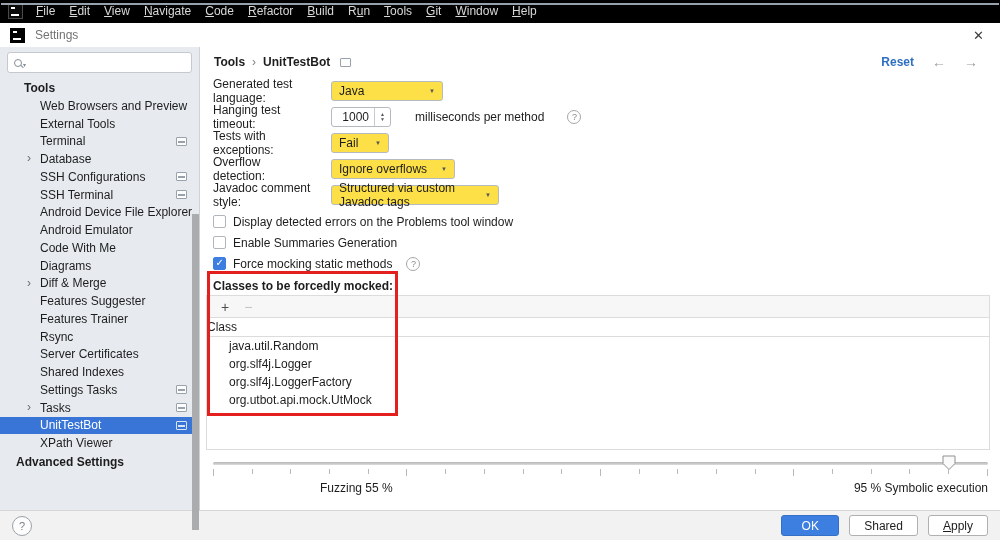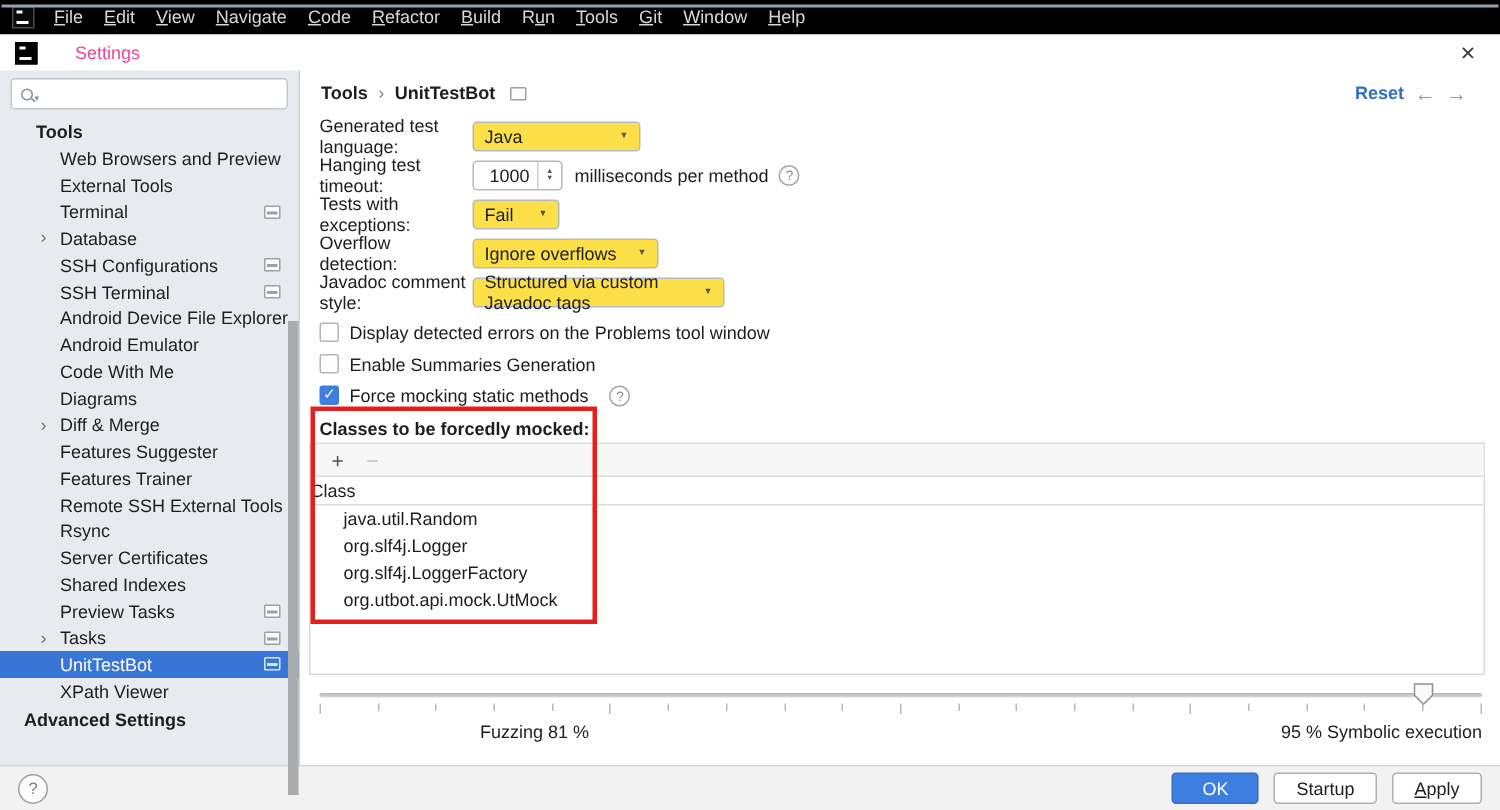--- a/index.html
+++ b/index.html
@@ -11,21 +11,21 @@
   .menubar { height:23px; background:#000; display:flex; align-items:center; padding:0 6px; flex:none; }
   .logo { width:15px; height:15px; background:#0a0a0a; border:1px solid #4a4a4a; margin:0 6px 0 2px; position:relative; flex:none; }
   .logo::before { content:""; position:absolute; left:2px; top:2px; width:4px; height:2px; background:#fff; }
   .logo::after { content:""; position:absolute; left:2px; bottom:2px; width:8px; height:2px; background:#fff; }
   .menu-item { color:#d8d8d8; font-size:12px; padding:0 7px; line-height:23px; cursor:default; }
   .menu-item u { text-decoration:underline; }
 
   
   .titlebar { height:24px; background:#fff; display:flex; align-items:center; padding:0 8px; flex:none; }
   .logo.dark-on-white { border-color:#000; background:#000; }
-  .title-text { font-size:12px; color:#ec4899; margin-left:19px; }
+  .title-text { font-size:12px; color:#737373; margin-left:4px; }
   .close-btn { margin-left:auto; color:#3c3c3c; font-size:13px; padding:0 8px; cursor:default; }
 
   
   .bodyrow { flex:1; display:flex; min-height:0; }
 
   
   .sidebar { width:200px; flex:none; background:#e7ebf0; border-right:1px solid #cdd2d8; display:flex; flex-direction:column; position:relative; }
   .search { margin:5px 7px 0 7px; height:21px; background:#fff; border:1px solid #c4c9ce; border-radius:3px; display:flex; align-items:center; padding:0 6px; gap:1px; flex:none; }
   .mag { width:8px; height:8px; border:1px solid #858f99; border-radius:50%; position:relative; flex:none; }
   .mag::after { content:""; position:absolute; width:4px; height:1px; background:#858f99; transform:rotate(45deg); right:-3px; bottom:-1px; }
@@ -42,26 +42,26 @@
   .tree-row.selected .tw-badge::after { background:#d9e4f6; }
   .tree-footer-section { font-weight:bold; font-size:12px; color:#1d1d1d; padding-left:16px; height:18px; line-height:18px; margin-top:1px; }
   .scroll-thumb { position:absolute; right:0; top:141px; width:7px; height:316px; background:#aaacae; }
 
   
   .main { flex:1; display:flex; flex-direction:column; min-width:0; font-size:12px; color:#1d1d1d; }
   .crumb-row { height:26px; display:flex; align-items:center; padding:4px 22px 0 14px; flex:none; }
   .crumb { display:flex; align-items:center; gap:7px; font-weight:bold; }
   .crumb .sep { color:#808080; font-weight:normal; }
   .crumb .tw-badge { position:static; display:inline-block; margin-left:3px; }
-  .actions { margin-left:auto; display:flex; align-items:center; gap:7px; }
+  .actions { margin-left:auto; display:flex; align-items:center; gap:18px; }
   .reset-link { color:#2f6fc1; font-weight:bold; cursor:default; }
   .nav-arrow { color:#9a9a9a; font-size:14px; cursor:default; }
 
   .form { padding-left:13px; }
-  .frow { display:flex; align-items:center; height:20px; margin-top:6px; }
+  .frow { display:flex; align-items:center; height:20px; margin-top:6px;gap:16px; }
   .frow:first-child { margin-top:8px; }
   .flabel { width:102px; flex:none; }
   .select { height:20px; background:#fde047; border:1px solid #b4bac0; border-radius:3px; display:inline-flex; align-items:center; justify-content:space-between; padding:0 7px; gap:10px; cursor:default; }
   .select .caret { font-size:6px; color:#555; }
   .w-lang { width:112px; } .w-fail { width:58px; } .w-overflow { width:124px; } .w-javadoc { width:168px; }
   .spinner { width:60px; height:20px; background:#fff; border:1px solid #b4bac0; border-radius:3px; display:flex; align-items:stretch; }
   .spin-val { flex:1; text-align:right; padding:2px 5px 0 0; }
   .spin-btns { width:16px; border-left:1px solid #c6ccd2; display:flex; flex-direction:column; align-items:center; justify-content:center; line-height:5px; }
   .spin-btns span { font-size:5px; color:#555; }
   .suffix { margin-left:8px; }
@@ -182,33 +182,30 @@
               <span class="chev">›</span>
               <span>Diff &amp; Merge</span>
             </div>
             <div class="tree-row">
               <span>Features Suggester</span>
             </div>
             <div class="tree-row">
               <span>Features Trainer</span>
             </div>
             <div class="tree-row">
-              <span>Remote SSH External Tools</span>
-            </div>
-            <div class="tree-row">
               <span>Rsync</span>
             </div>
             <div class="tree-row">
               <span>Server Certificates</span>
             </div>
             <div class="tree-row">
               <span>Shared Indexes</span>
             </div>
             <div class="tree-row">
-              <span>Preview Tasks</span>
+              <span>Settings Tasks</span>
               <span class="tw-badge"></span>
             </div>
             <div class="tree-row">
               <span class="chev">›</span>
               <span>Tasks</span>
               <span class="tw-badge"></span>
             </div>
             <div class="tree-row selected">
               <span>UnitTestBot</span>
               <span class="tw-badge"></span>
@@ -339,29 +336,29 @@
               <span class="tick major"></span>
               <span class="tick"></span>
               <span class="tick"></span>
               <span class="tick"></span>
               <span class="tick"></span>
               <span class="tick major"></span>
             </div>
         </div>
       </div>
       <div class="slider-captions">
-        <span>Fuzzing 81 %</span>
+        <span>Fuzzing 55 %</span>
         <span>95 % Symbolic execution</span>
       </div>
     </div>
   </div>
 
   <div class="footer">
     <div class="help-btn">?</div>
     <div class="btns">
       <div class="btn primary">OK</div>
-      <div class="btn secondary">Startup</div>
+      <div class="btn secondary">Shared</div>
       <div class="btn secondary" id="apply-btn"><u>A</u>pply</div>
     </div>
   </div>
 
   <div class="red-box"></div>
 </div>
 
 </body></html>

